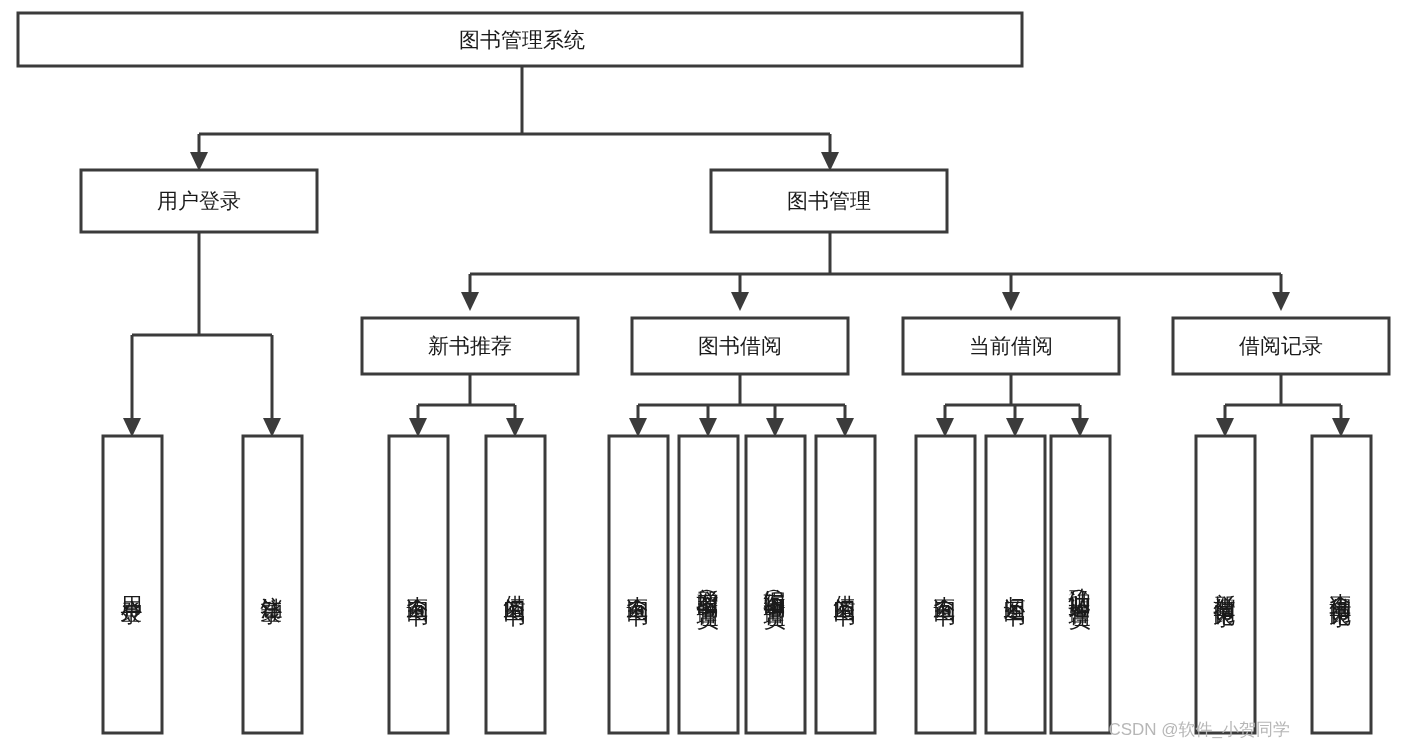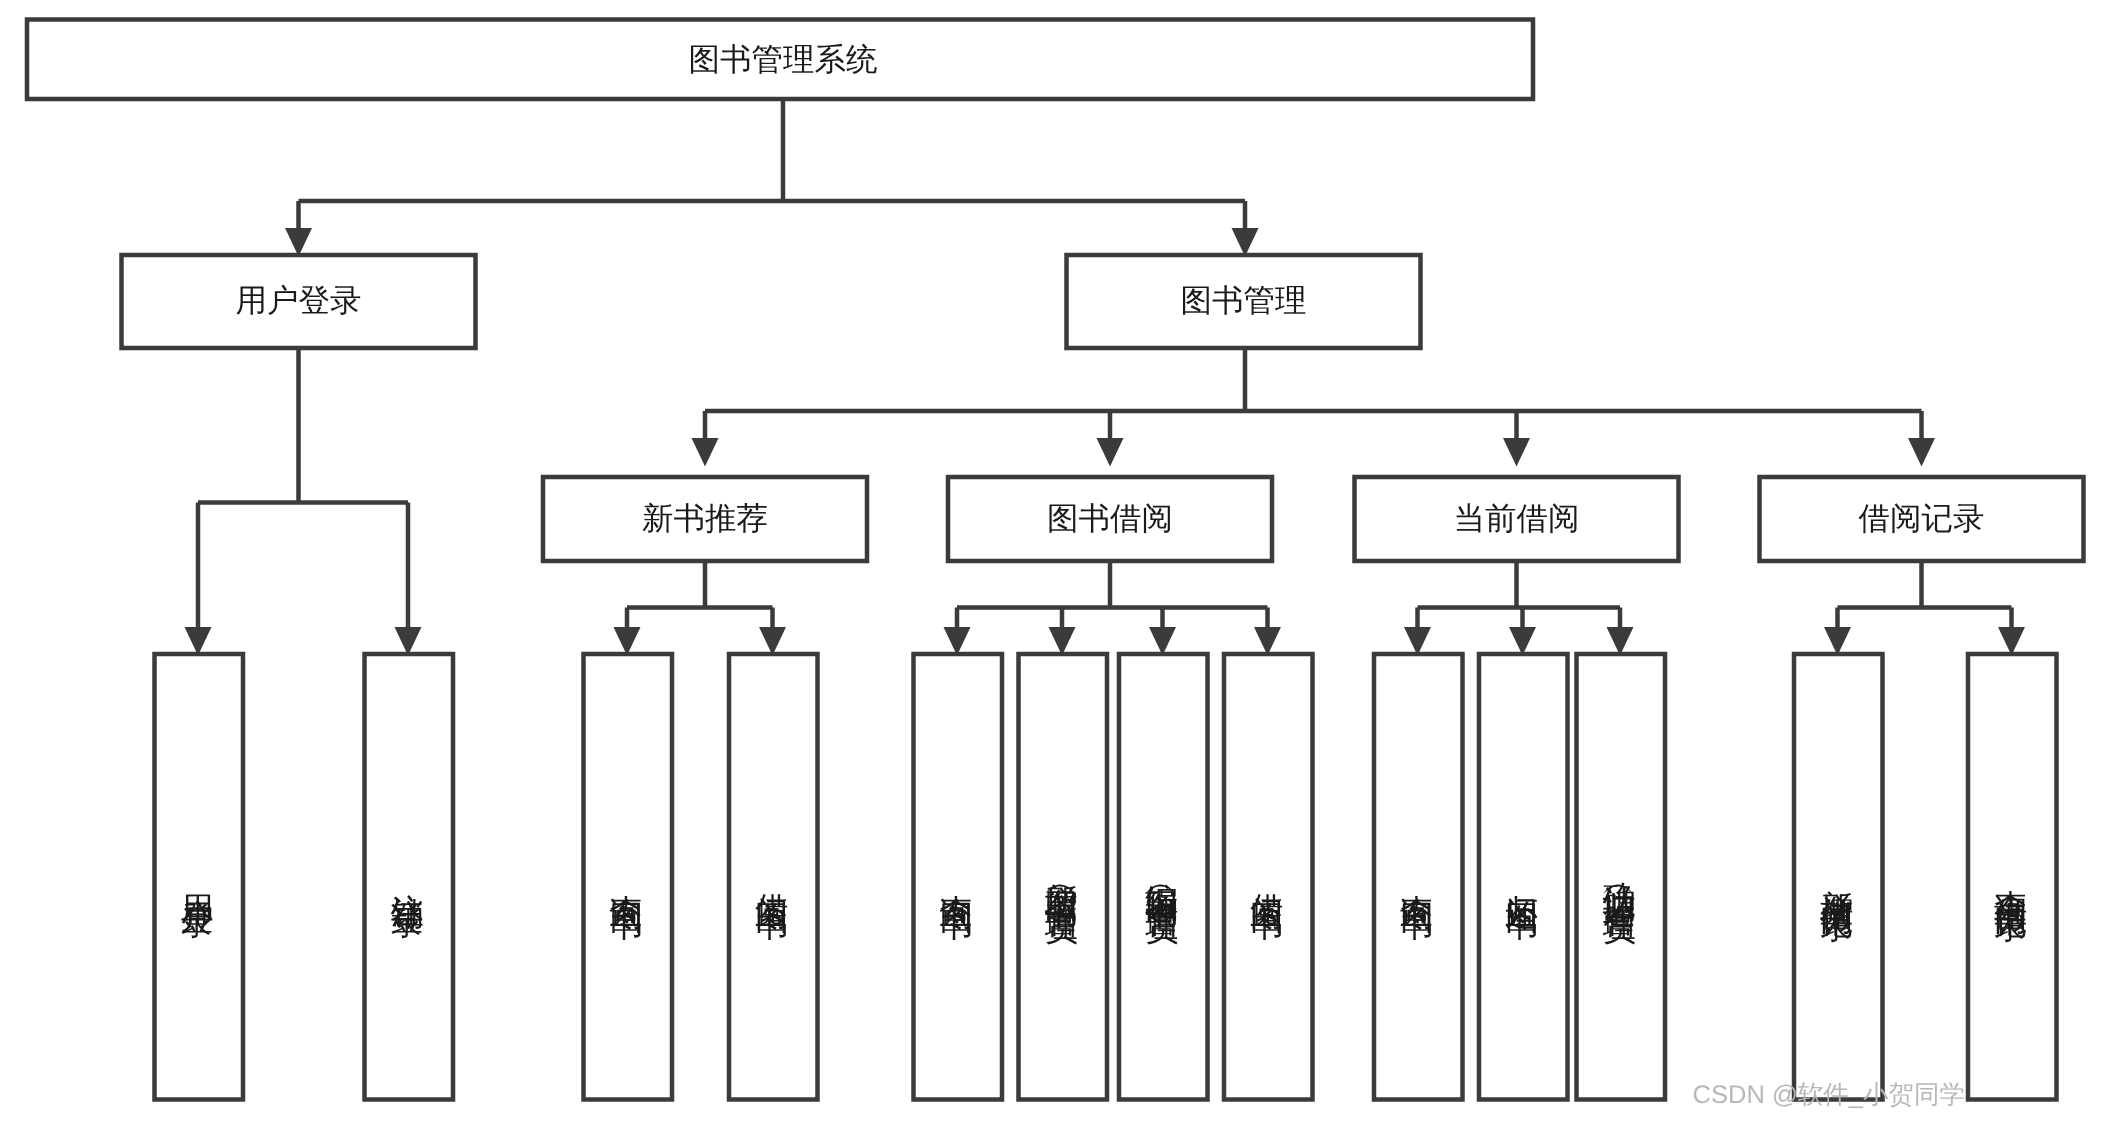--- a/index.html
+++ b/index.html
@@ -49,21 +49,21 @@
     font-family: "Liberation Sans", "DejaVu Sans", sans-serif;
     font-size: 22px;
     fill: #1a1a1a;
     writing-mode: vertical-rl;
     text-orientation: upright;
     text-anchor: middle;
     letter-spacing: 3px;
   }
   .watermark {
     position: absolute;
-    right: 5px;
+    right: 25px;
     bottom: 6px;
     font-family: "Liberation Sans", "DejaVu Sans", sans-serif;
     font-size: 17px;
     color: #b7b7b7;
     white-space: nowrap;
     pointer-events: none;
   }
 </style>
 </head>
 <body>

